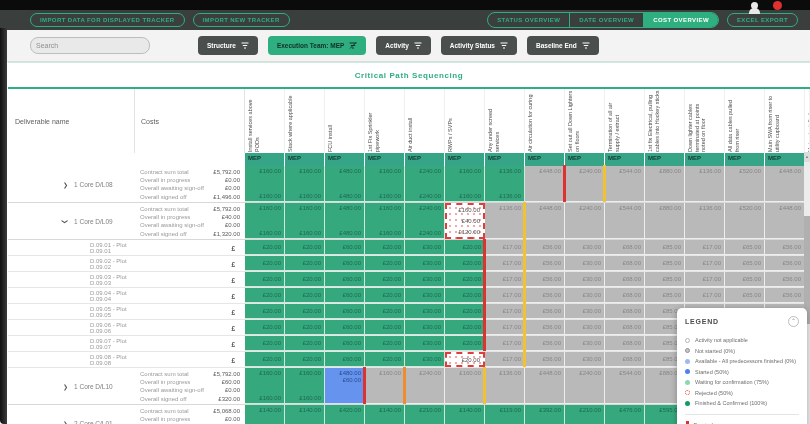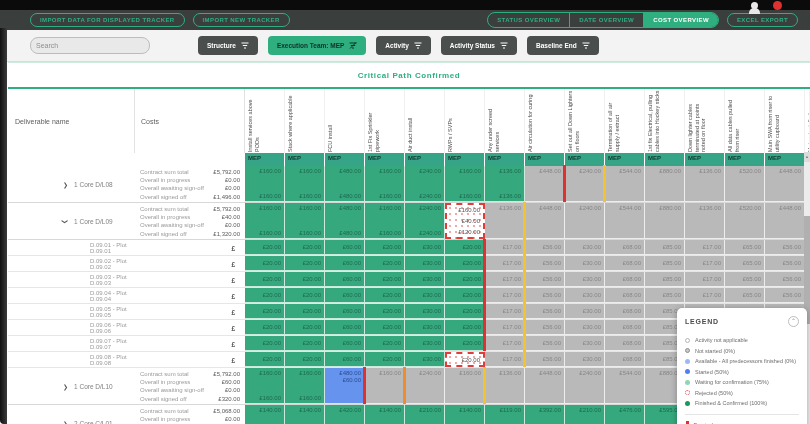--- a/index.html
+++ b/index.html
@@ -204,21 +204,21 @@
               <line x1="1.8" y1="3.5" x2="6.2" y2="3.5"></line>
               <line x1="3" y1="6" x2="5" y2="6"></line>
             </g>
           </svg>
         </span>
       </button>
     </div>
 </div>
 
 <div class="card">
-  <div class="titleband">Critical Path Confirmed</div>
+  <div class="titleband">Critical Path Sequencing</div>
   <div class="hdr">
     <div class="hd-name">Deliverable name</div>
     <div class="hd-costs">Costs</div>
     <div class="vcols" id="vcols">
         <div class="vcol">
           <div class="vtxt">Install services above PODs</div>
         </div>
         <div class="vcol">
           <div class="vtxt">Stack where applicable</div>
         </div>

